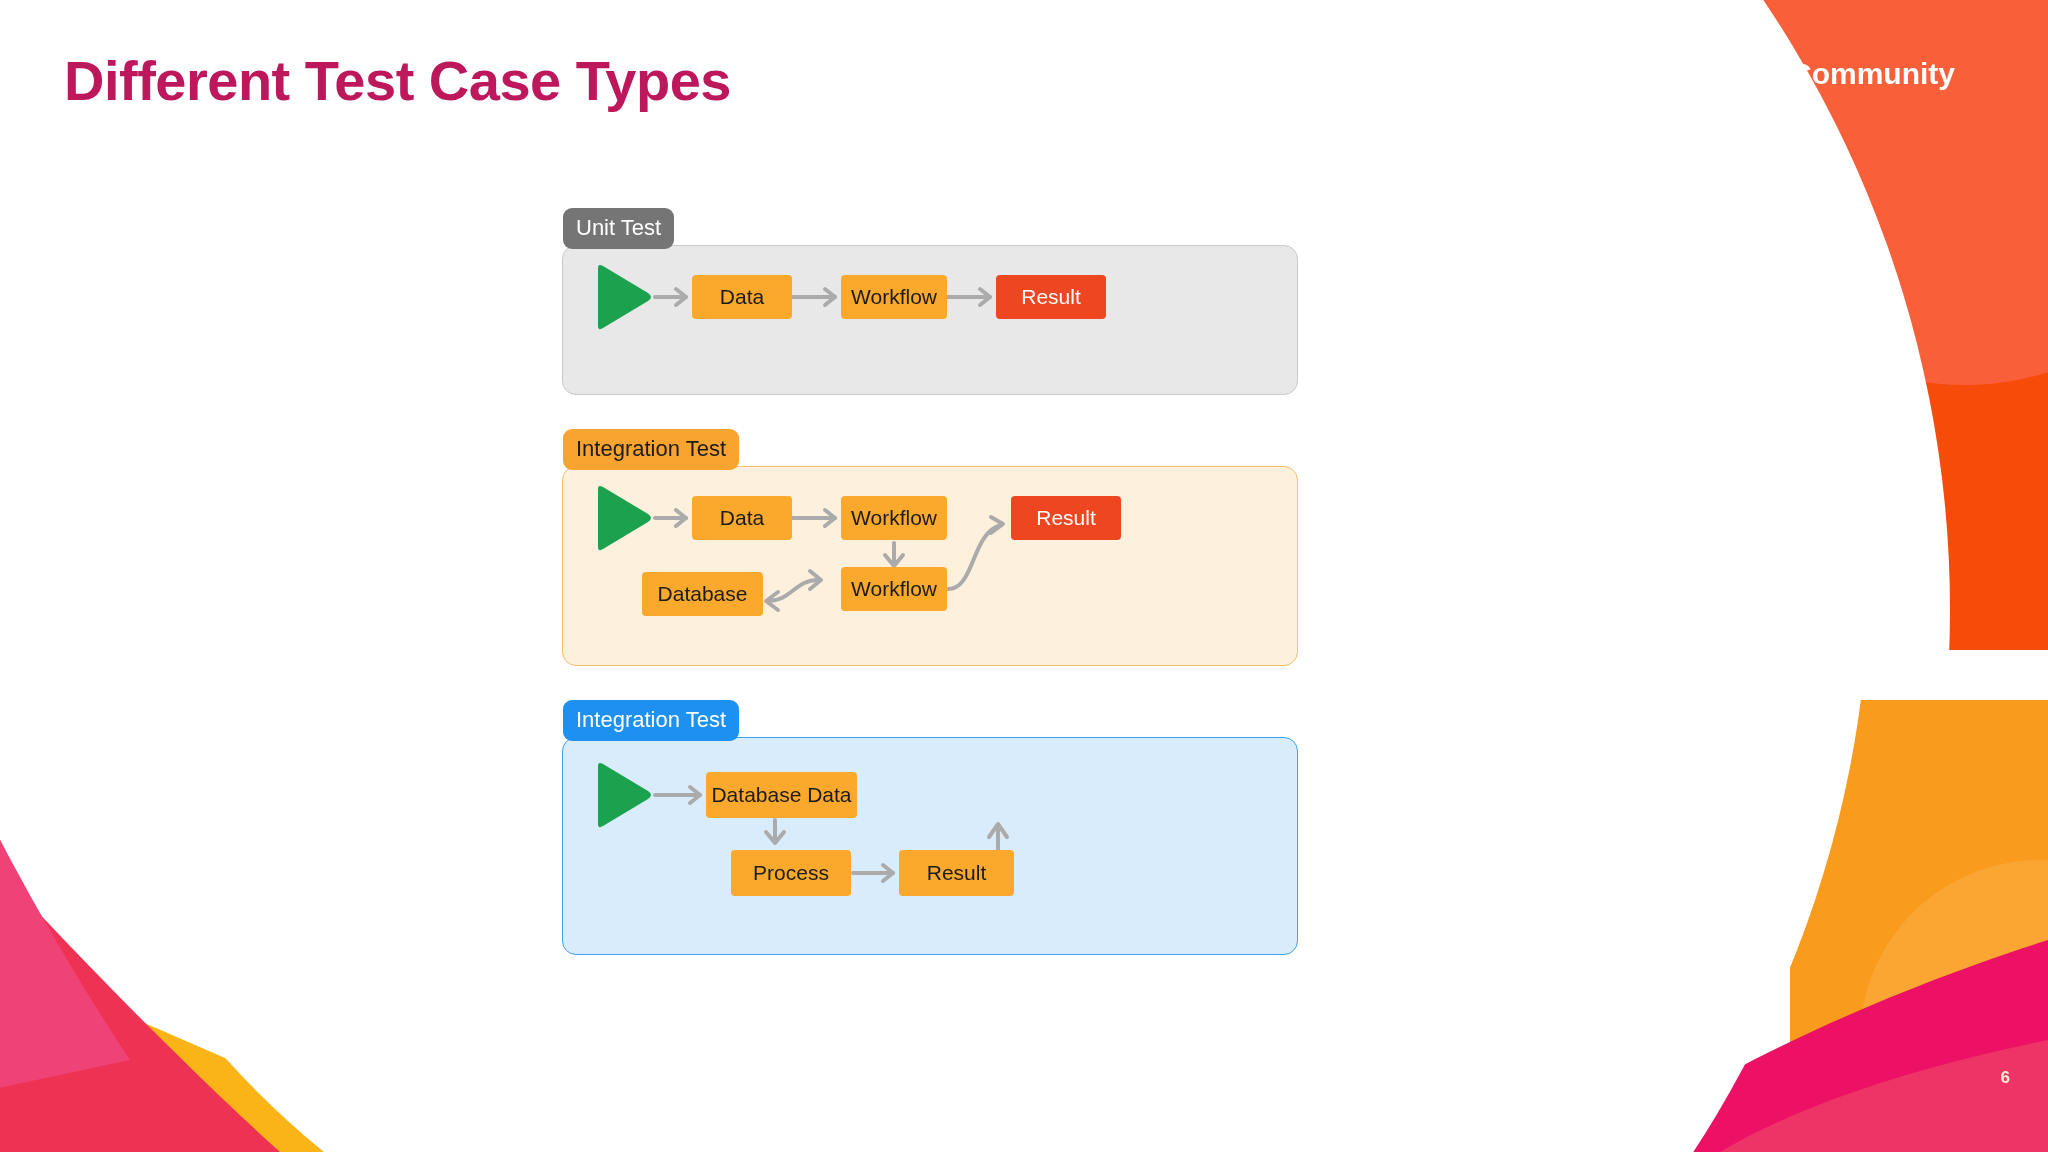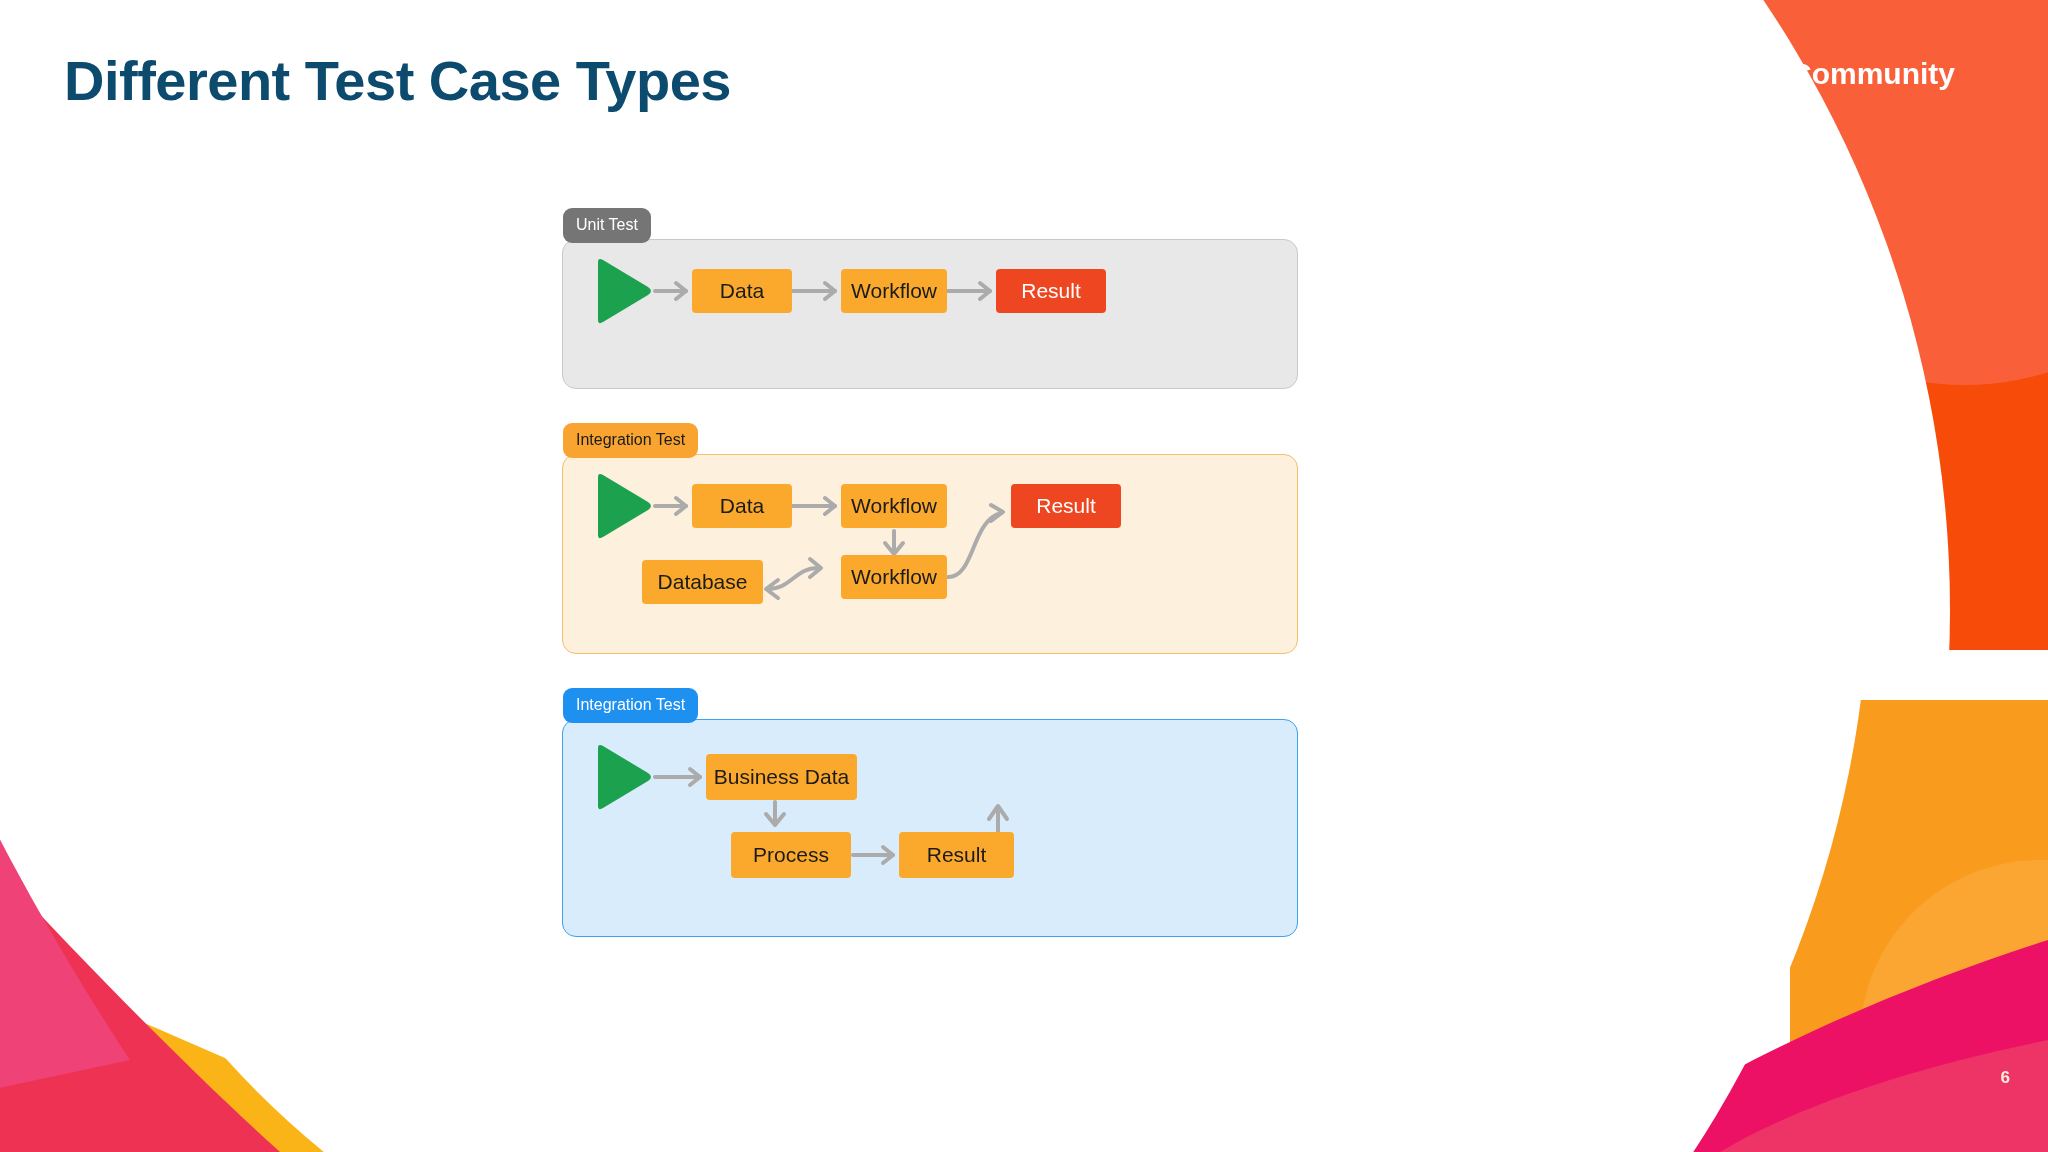--- a/index.html
+++ b/index.html
@@ -13,21 +13,21 @@
 
   
   #bg-deco { position:absolute; inset:0; width:2048px; height:1152px; z-index:0; pointer-events:none; }
 
   
   .slide-title {
     position:absolute;
     left:64px; top:48px;
     font-size:56px;
     font-weight:bold;
-    color:#0c4a6e;
+    color:#be185d;
     letter-spacing:-0.5px;
     white-space:nowrap;
     z-index:5;
   }
 
   
   .logo { position:absolute; right:58px; top:52px; z-index:6; display:flex; align-items:flex-start; }
 
   
   .page-num {
@@ -40,21 +40,21 @@
   }
 
   
   .diagram { position:absolute; left:562px; top:208px; width:736px; z-index:4; }
 
   .group { position:relative; margin-bottom:34px; }
   .group:last-child { margin-bottom:0; }
 
   .badge {
     display:inline-block;
-    font-size:16px;
+    font-size:22px;
     line-height:1;
     padding:9px 13px 10px 13px;
     border-radius:9px;
     position:relative;
     z-index:3;
     margin-left:1px;
     margin-bottom:-4px;
   }
   .badge-unit   { background:#757575; color:#ffffff; }
   .badge-orange { background:#F9A431; color:#1b1b1b; }
@@ -223,21 +223,21 @@
 
           <path d="M290 135 H330"></path>
           <path d="M320 127 L330 135 L320 143"></path>
 
           <path d="M435 148 Q435 135 435 120 V88"></path>
           <path d="M426 99 L435 86 L444 99"></path>
         </g>
       </svg>
 
       <div class="node node-amber" style="left:143px; top:34px; width:151px; height:46px;">
-        <span>Business Data</span>
+        <span>Database Data</span>
       </div>
       <div class="node node-amber" style="left:168px; top:112px; width:120px; height:46px;">
         <span>Process</span>
       </div>
       <div class="node node-amber" style="left:336px; top:112px; width:115px; height:46px;">
         <span>Result</span>
       </div>
     </div>
   </div>
 

